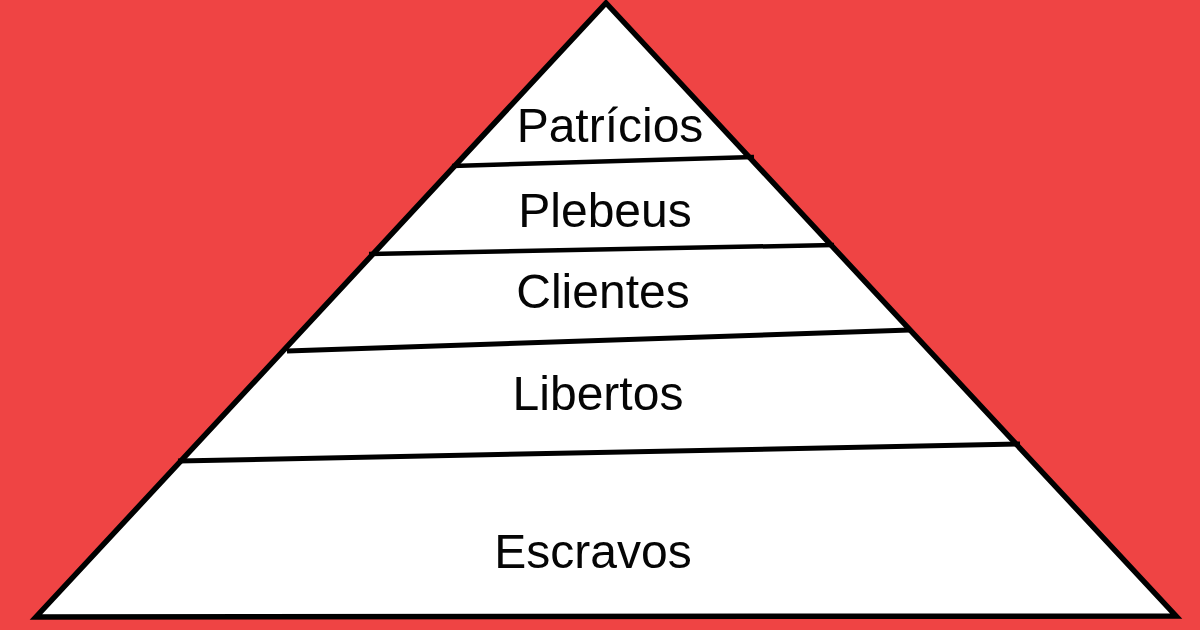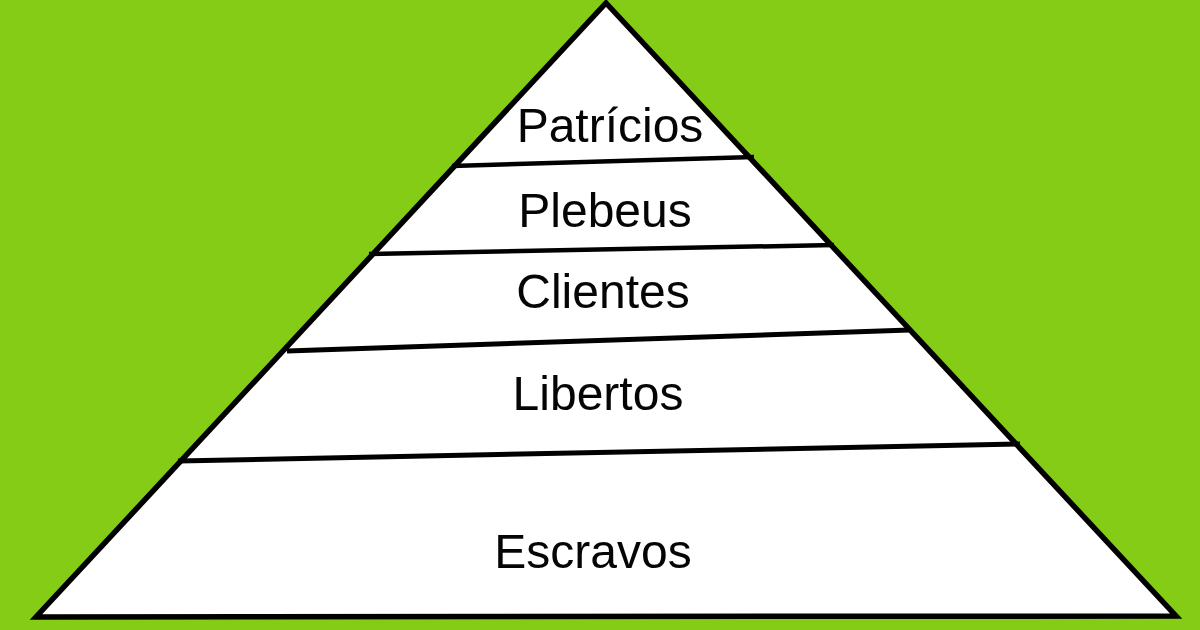--- a/index.html
+++ b/index.html
@@ -7,21 +7,21 @@
     padding: 0;
     width: 1200px;
     height: 630px;
     background: #ffffff;
     overflow: hidden;
   }
   .stage {
     position: relative;
     width: 1200px;
     height: 630px;
-    background: #84cc16;
+    background: #ef4444;
   }
   svg.pyramid {
     display: block;
     width: 1200px;
     height: 630px;
   }
   .pyramid-edge {
     fill: #ffffff;
     stroke: #000000;
     stroke-width: 5.5;

